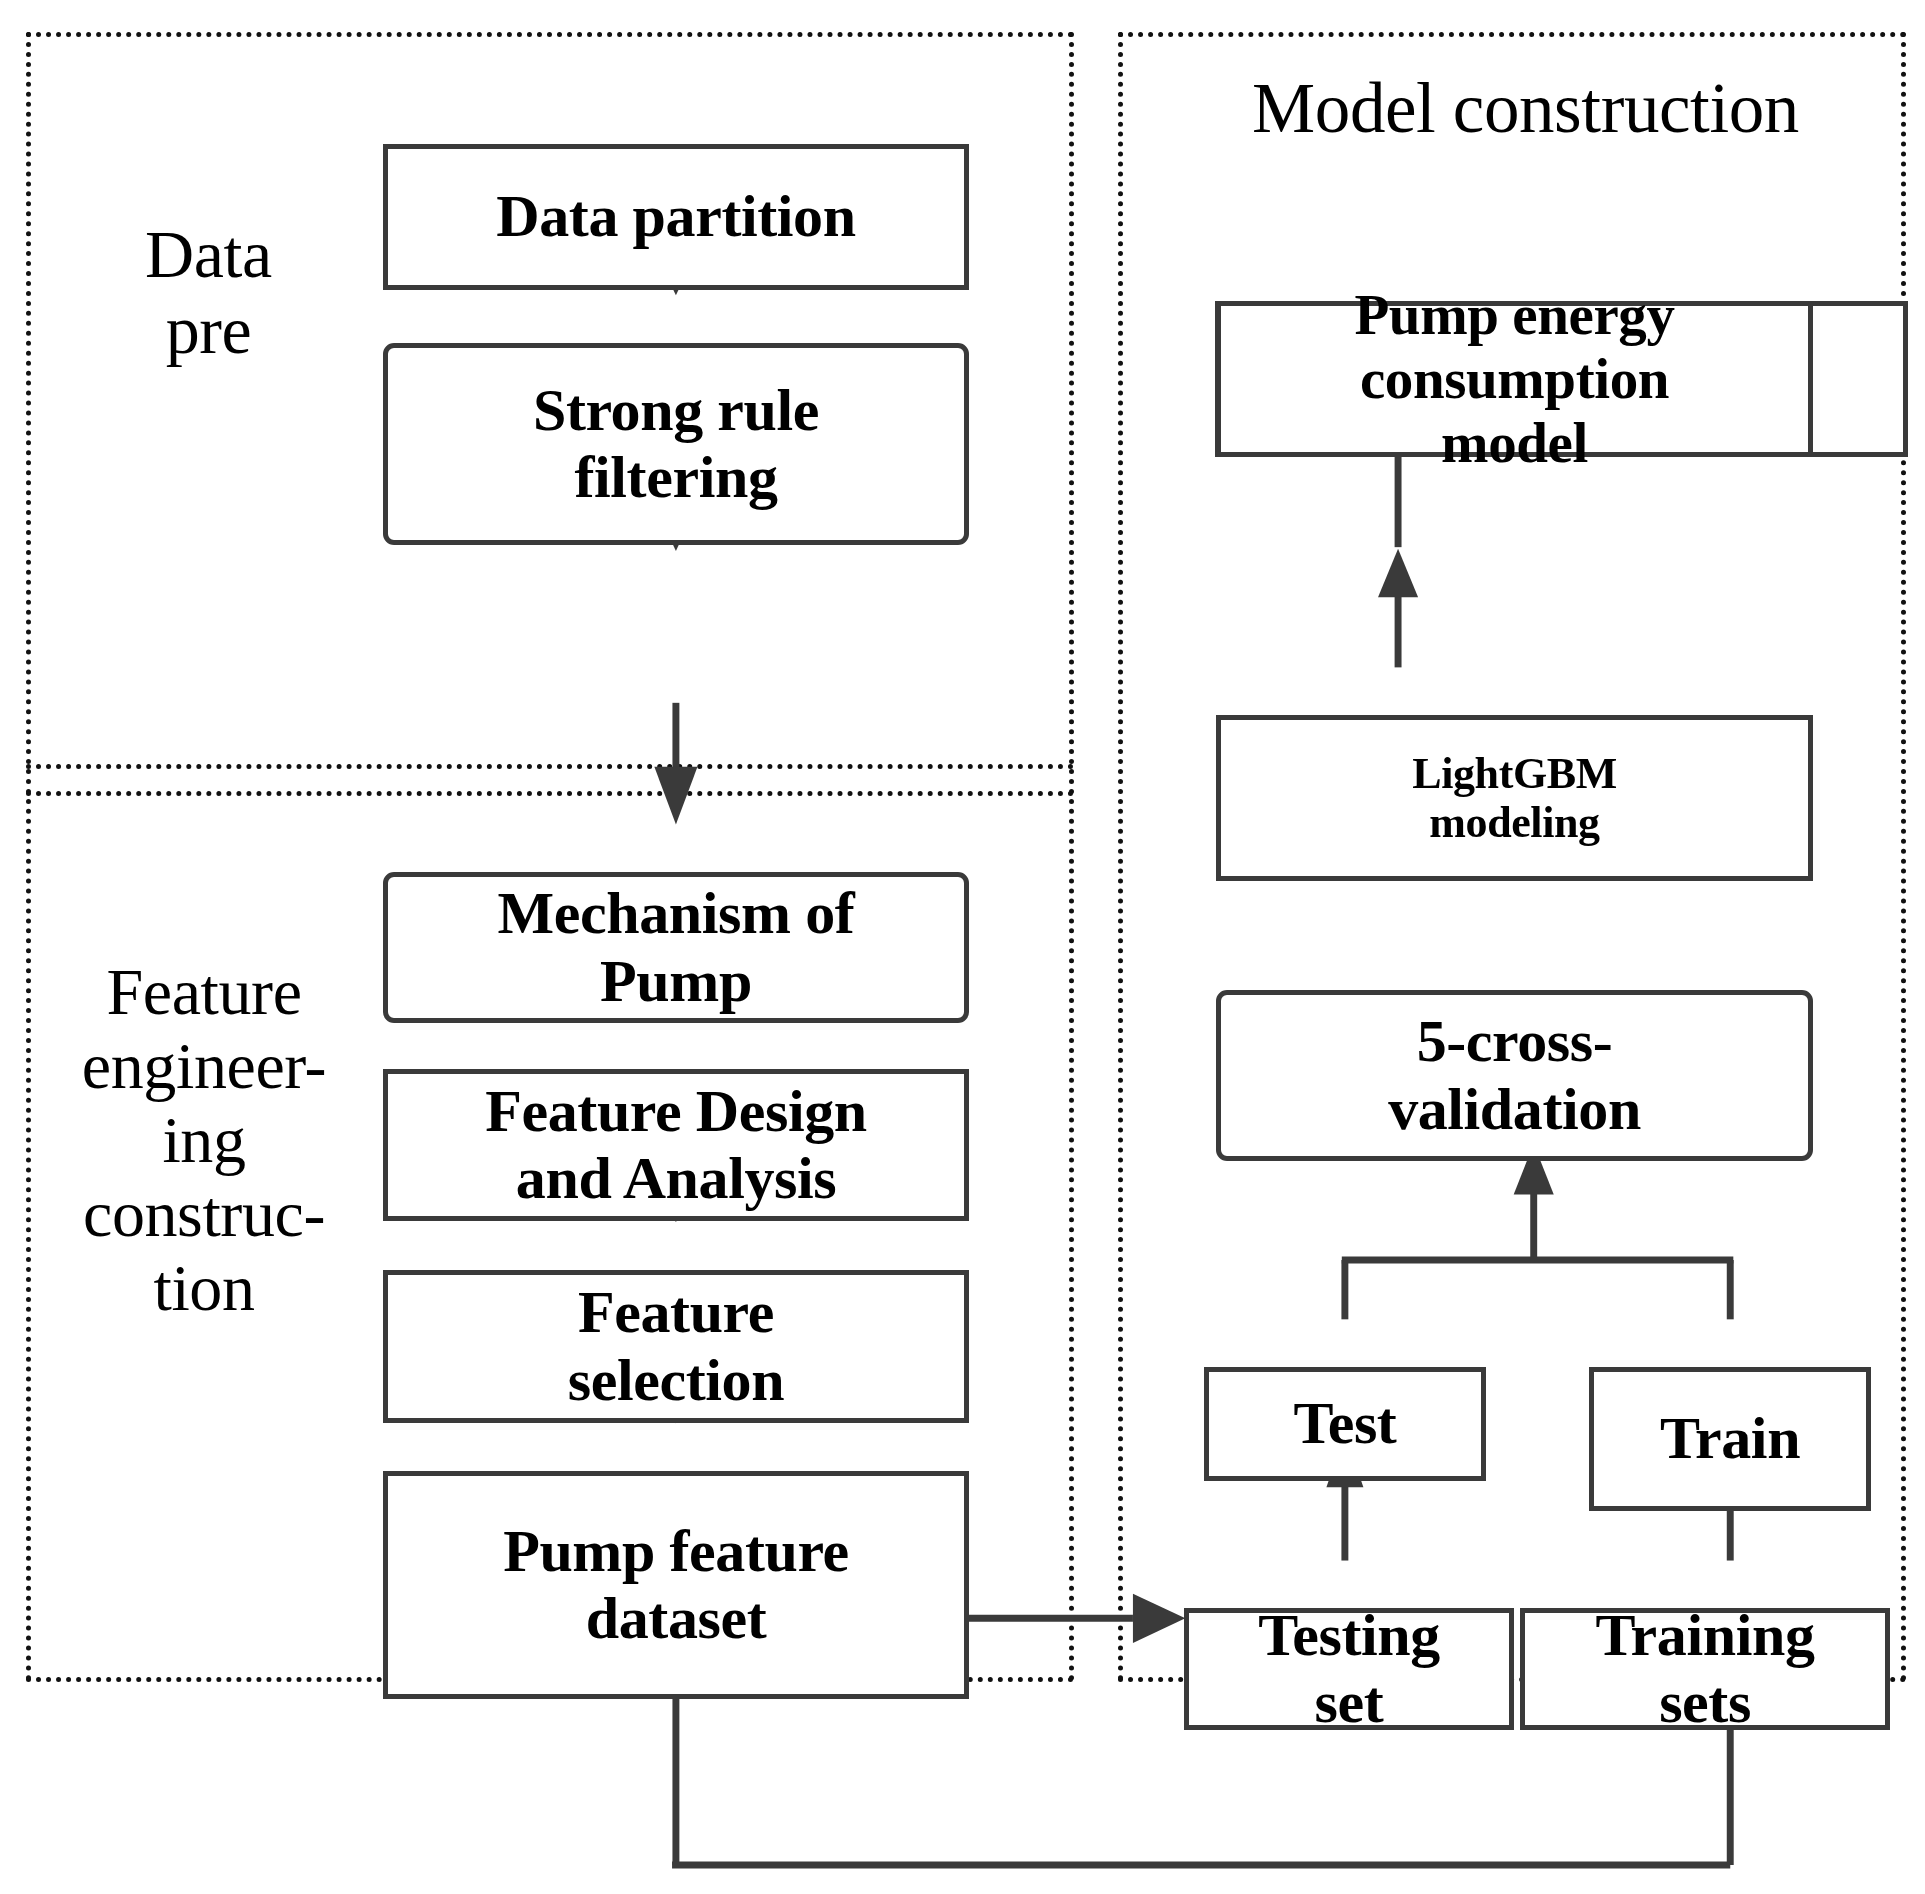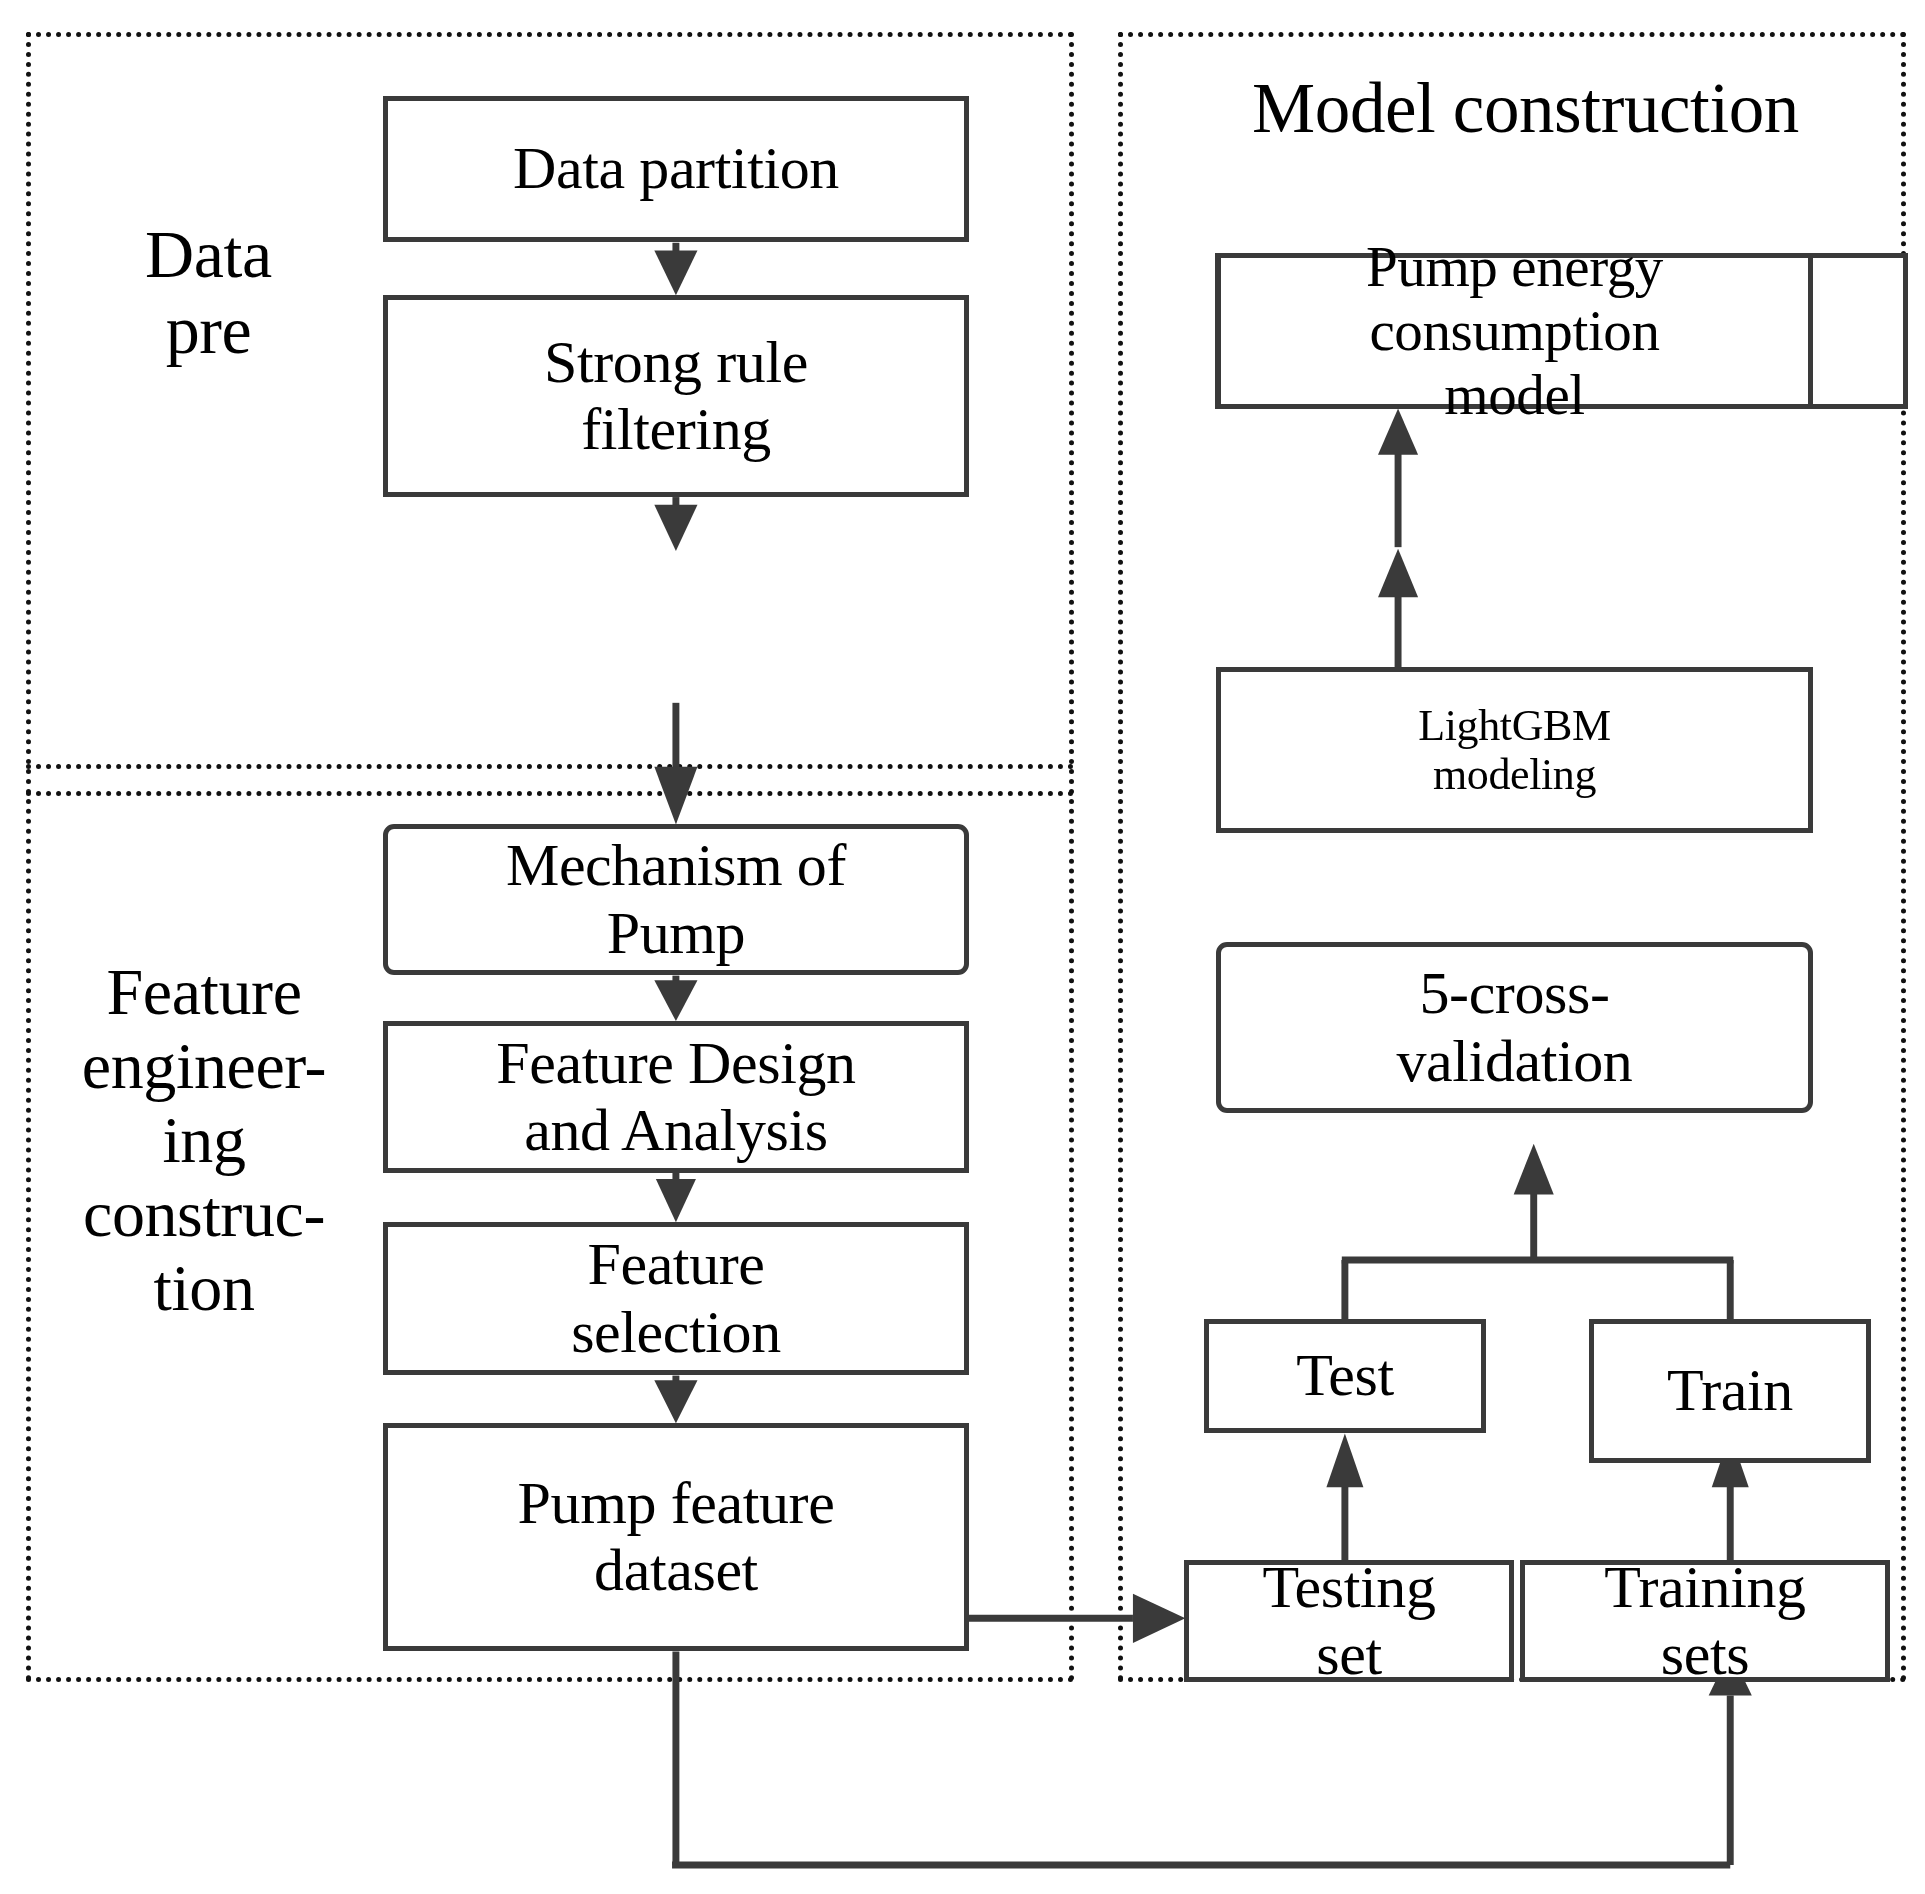--- a/index.html
+++ b/index.html
@@ -41,23 +41,24 @@
     position: absolute;
     box-sizing: border-box;
     border: 5.4px solid #3a3a3a;
     background: #ffffff;
     display: flex;
     align-items: center;
     justify-content: center;
     text-align: center;
     color: #000000;
     line-height: 1.12;
-    font-weight: 400;
+    font-weight: 700;
     letter-spacing: -0.4px;
     padding: 0 4.6px;
+    margin-top: 48px;
   }
   .node span { display: block; width: 100%; }
   
   .caption {
     position: absolute;
     color: #000000;
     text-align: center;
     line-height: 1.12;
     letter-spacing: -0.4px;
     white-space: pre-line;
@@ -161,21 +162,21 @@
 ing
 construc-
 tion</div>
 
   <div class="caption" style="left:1179px; top:69px; width:693px; font-size:71px;">Model construction</div>
 
   <div class="node" style="left:383px; top:96px; width:586px; height:146px; font-size:60px;">
     <span>Data partition</span>
   </div>
 
-  <div class="node" style="left:383px; top:295px; width:586px; height:202px; font-size:60px;">
+  <div class="node" style="left:383px; top:295px; width:586px; height:202px; font-size:60px;border-radius:11px;">
     <span style="white-space: pre-line;">Strong rule
 filtering</span>
   </div>
 
 
   <div class="node" style="left:383px; top:824px; width:586px; height:151px; font-size:60px;border-radius:11px;">
     <span style="white-space: pre-line;">Mechanism of
 Pump</span>
   </div>
 

